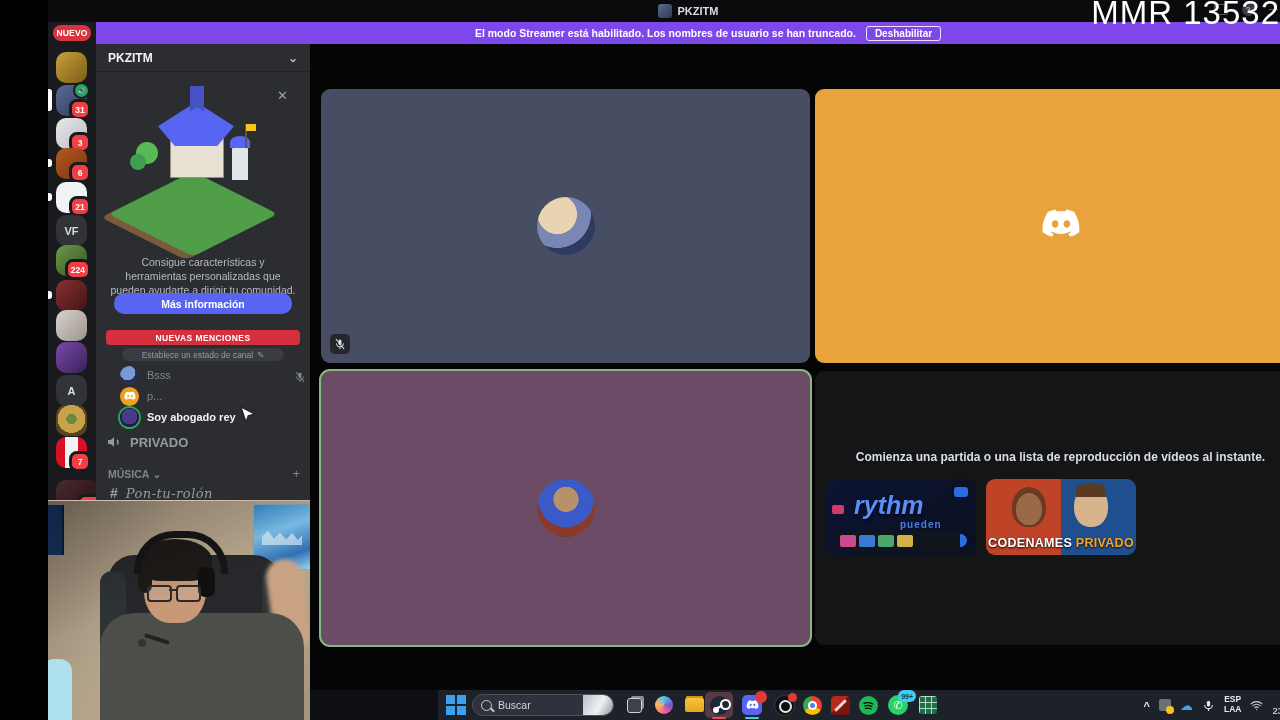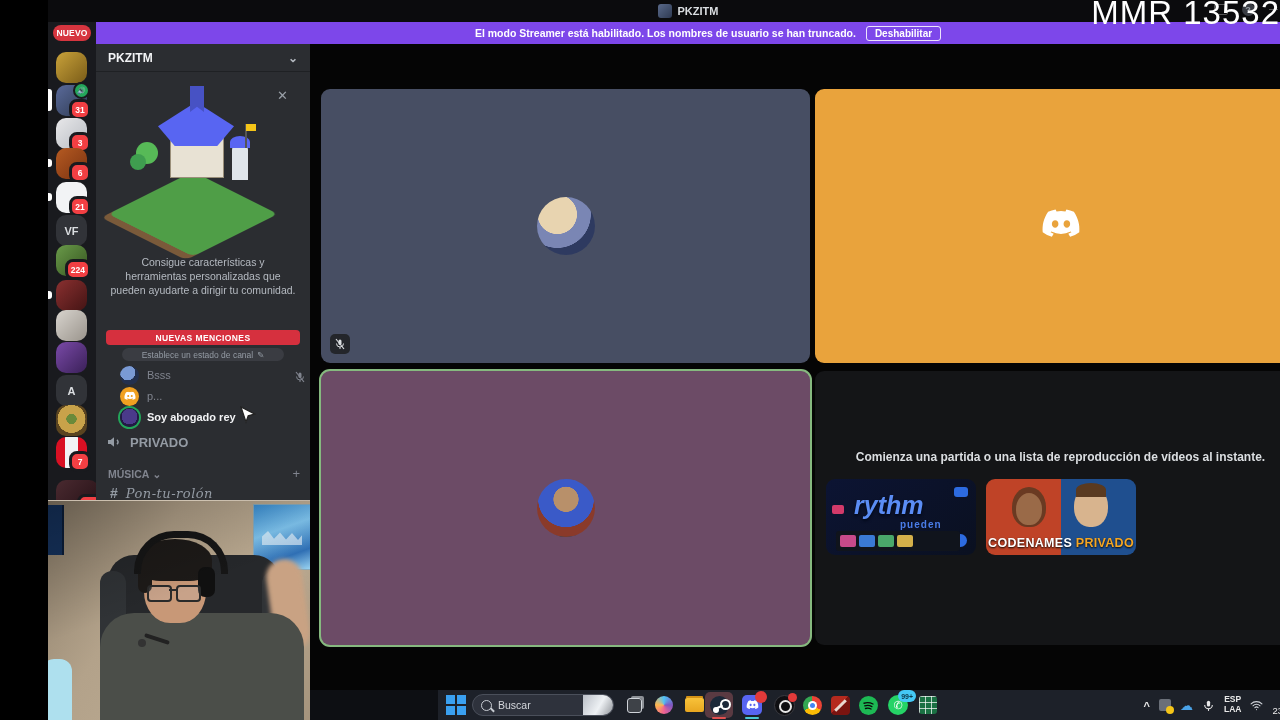--- a/index.html
+++ b/index.html
@@ -275,20 +275,21 @@
       <div class="il-house"></div>
       <div class="il-roof"></div>
       <div class="il-banner"></div>
       <div class="il-tower"></div>
         <div class="il-tower-top"></div>
       <div class="il-pole"></div>
         <div class="il-flag"></div>
     </div>
 
     <p class="promo-text">Consigue características y herramientas personalizadas que pueden ayudarte a dirigir tu comunidad.</p>
+    <button class="promo-btn">Más información</button>
 
     <div class="mentions">NUEVAS MENCIONES</div>
     <div class="status-pill">
       <span>Establece un estado de canal</span>
       <span>✎</span>
     </div>
 
     <div class="vu" style="top:322px;">
       <span class="vu-av" style="background:radial-gradient(circle at 40% 35%,#7a9ad4 0 45%,#23304e 46%);"></span>
       <span class="vu-name">Bsss</span>

